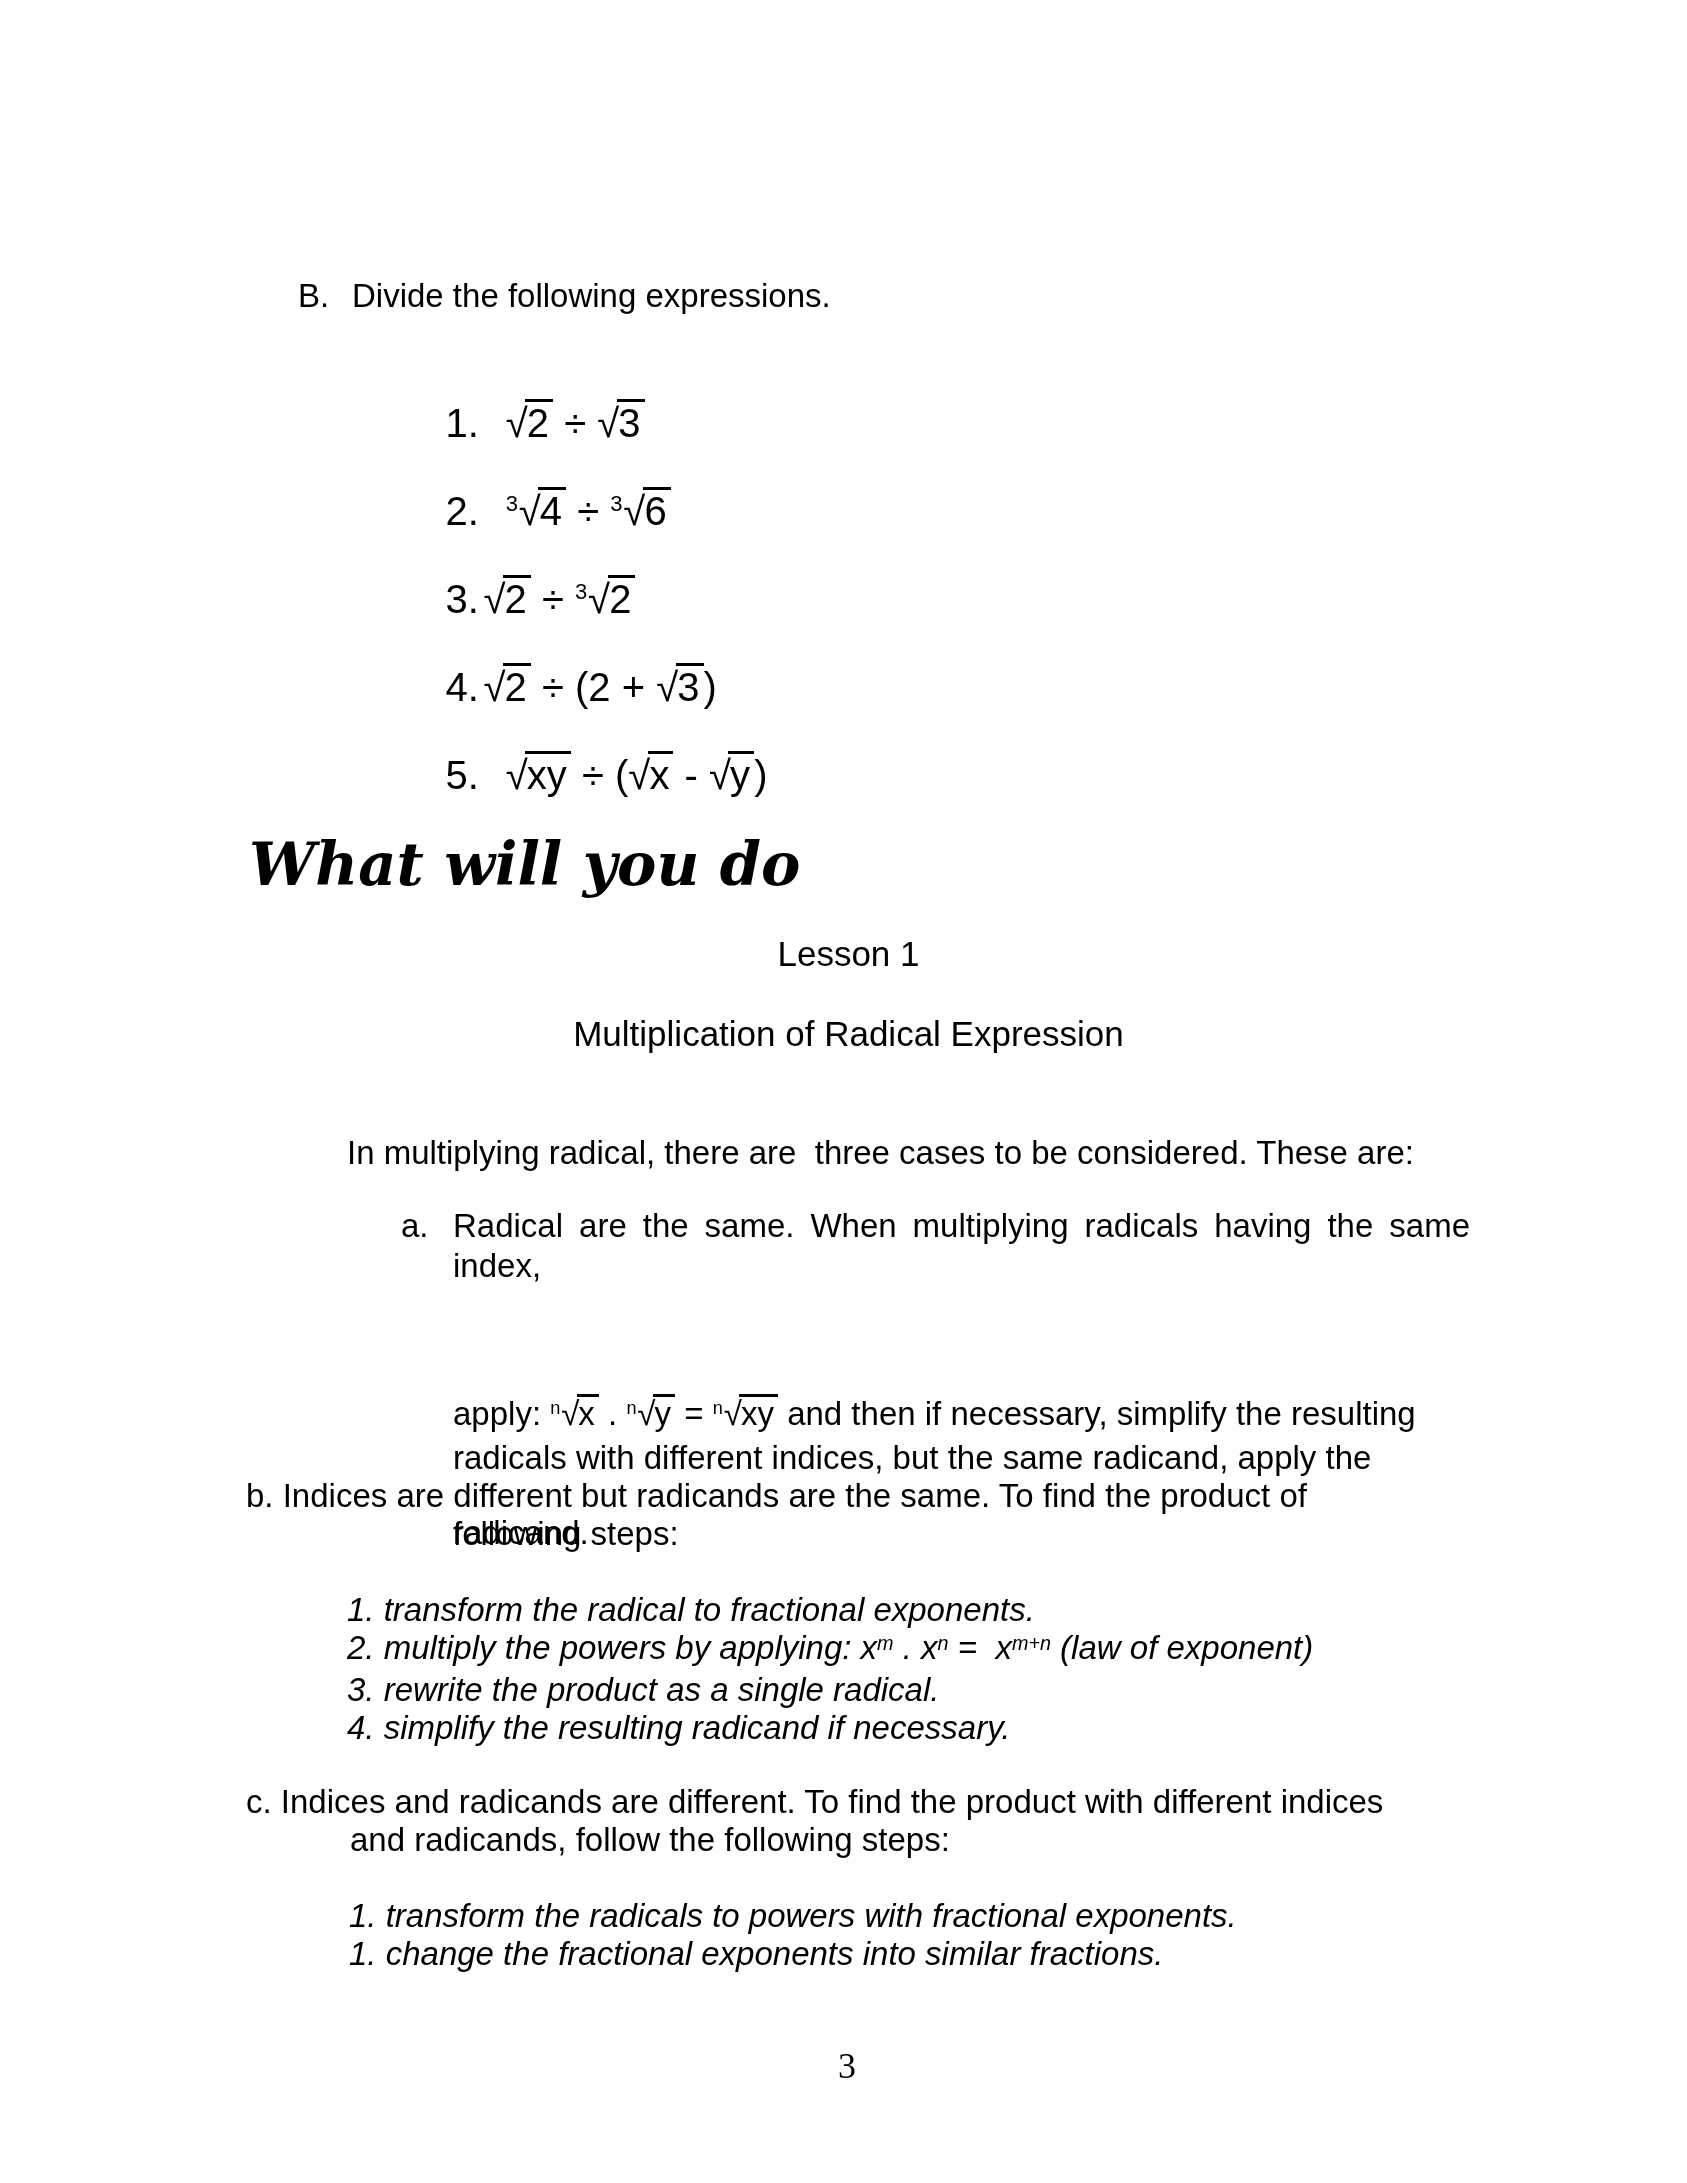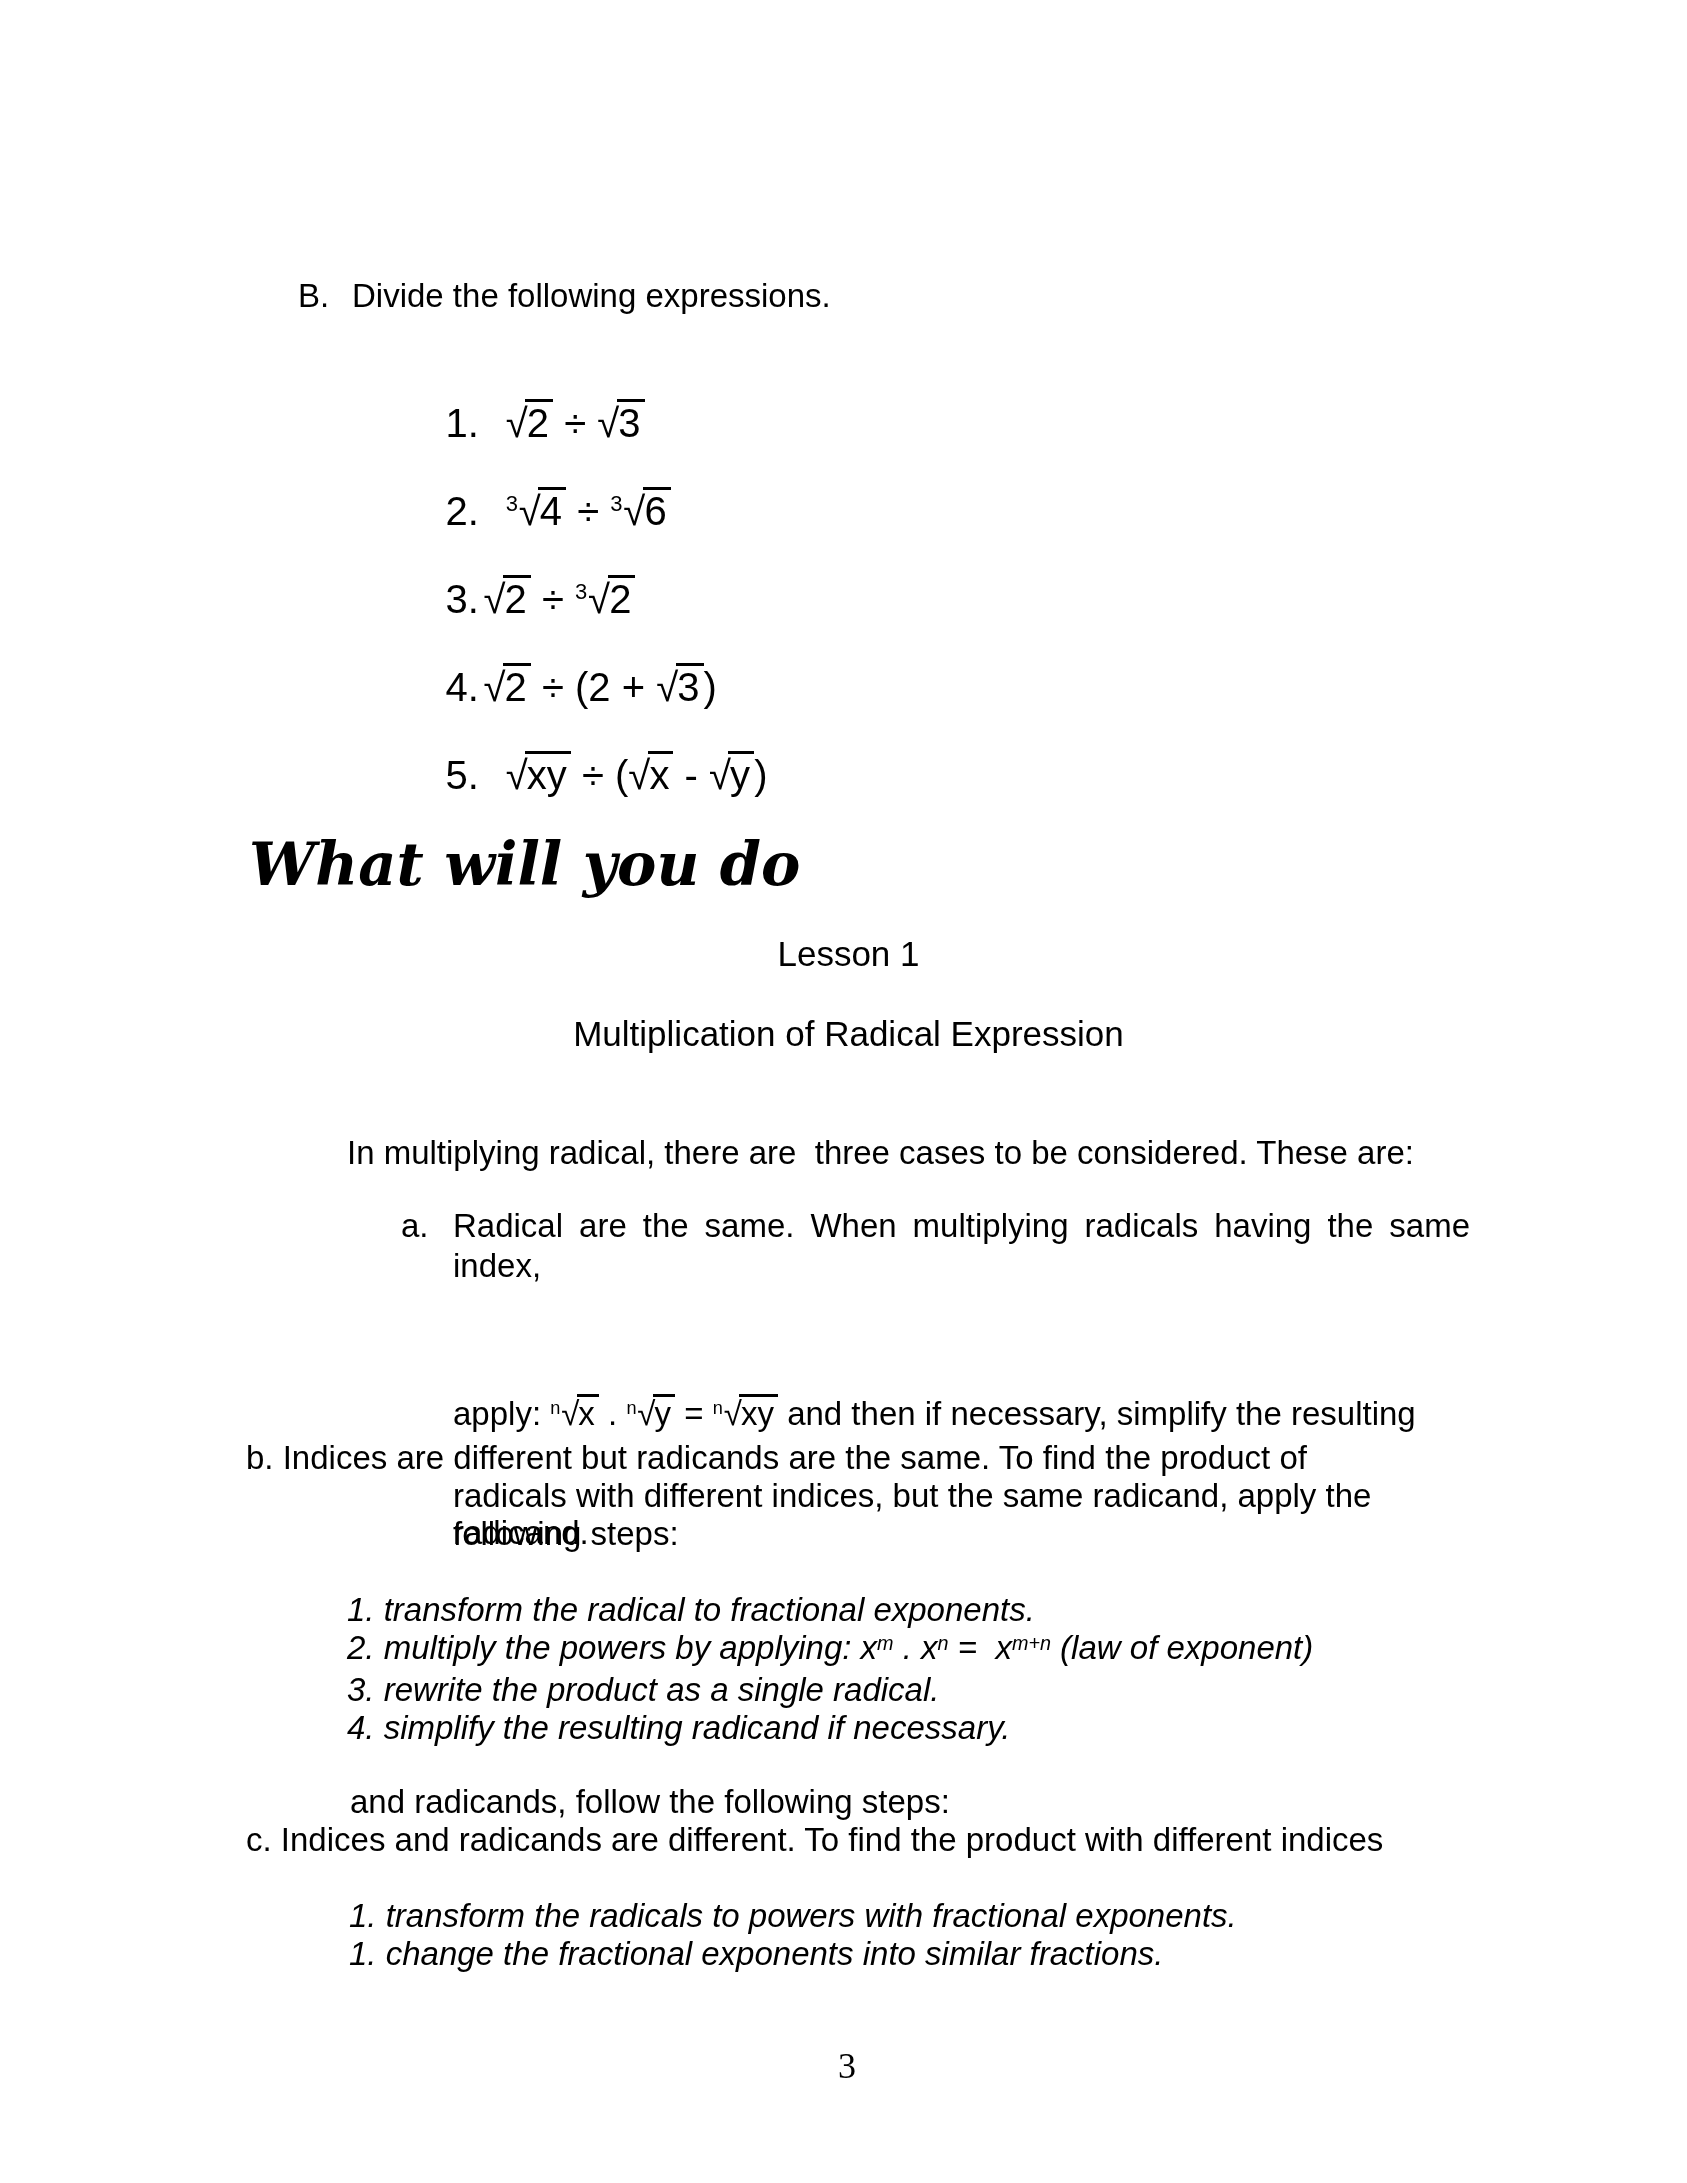--- a/index.html
+++ b/index.html
@@ -116,35 +116,35 @@
     </div>
   </div>
 </div>
 
 <div class="abs body-text" style="left:453px; top:1318px;">
   <div class="expr">apply: <span class="idx">n</span>√<span class="radicand">x</span> . <span class="idx">n</span>√<span class="radicand">y</span> = <span class="idx">n</span>√<span class="radicand">xy</span> and then if necessary, simplify the resulting</div>
   <div>radicand.</div>
 </div>
 
 <div class="abs case-par" style="left:246px; top:1439px;">
+  <div class="line indent-b">radicals with different indices, but the same radicand, apply the</div>
   <div class="line">b. Indices are different but radicands are the same. To find the product of</div>
-  <div class="line indent-b">radicals with different indices, but the same radicand, apply the</div>
   <div class="line indent-b">following steps:</div>
 </div>
 
 <div class="abs steps" style="left:347px; top:1591px;">
   <div class="step">1. transform the radical to fractional exponents.</div>
   <div class="step">2. multiply the powers by applying: x<span class="sup">m</span> . x<span class="sup">n</span> =  x<span class="sup">m+n</span> (law of exponent)</div>
   <div class="step">3. rewrite the product as a single radical.</div>
   <div class="step">4. simplify the resulting radicand if necessary.</div>
 </div>
 
 <div class="abs case-par" style="left:246px; top:1783px;">
+  <div class="line">c. Indices and radicands are different. To find the product with different indices</div>
   <div class="line indent-c">and radicands, follow the following steps:</div>
-  <div class="line">c. Indices and radicands are different. To find the product with different indices</div>
 </div>
 
 <div class="abs steps" style="left:349px; top:1897px;">
   <div class="step">1. transform the radicals to powers with fractional exponents.</div>
   <div class="step">1. change the fractional exponents into similar fractions.</div>
 </div>
 
 <div class="abs page-num">3</div>
 
 

